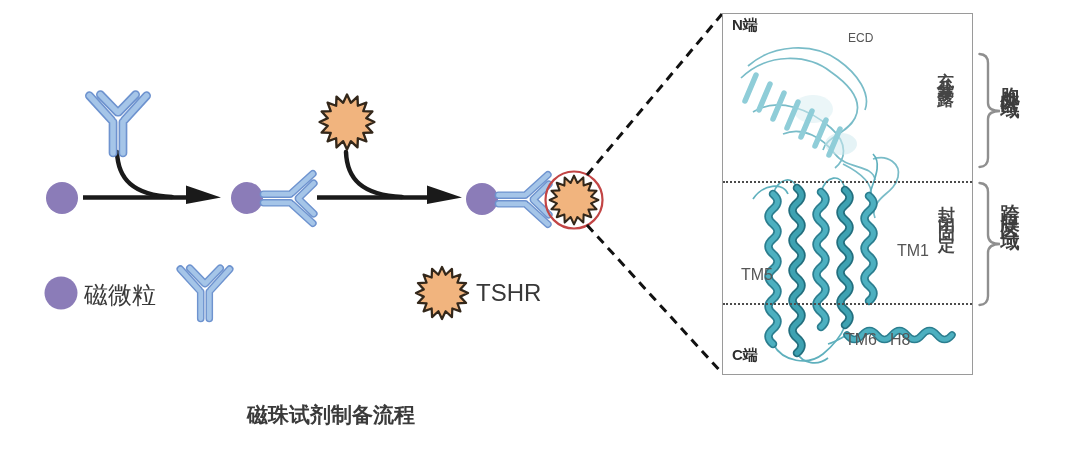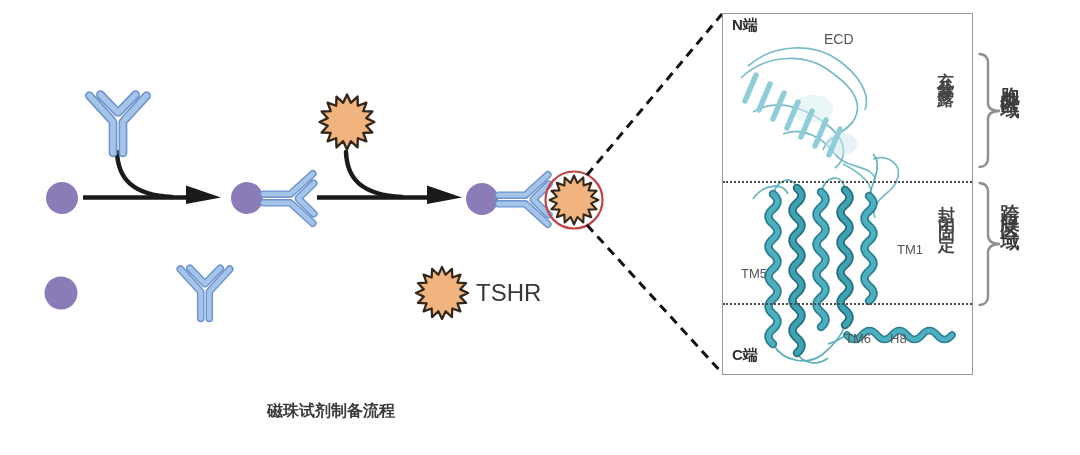--- a/index.html
+++ b/index.html
@@ -3,31 +3,31 @@
 <meta charset="utf-8">
 <style>
   html,body{margin:0;padding:0;background:#ffffff;}
   .canvas{
     position:relative;width:1080px;height:455px;background:#ffffff;overflow:hidden;
     font-family:"Liberation Sans","DejaVu Sans",sans-serif;color:#3b3b3b;
   }
   .layer{position:absolute;left:0;top:0;}
   .label{position:absolute;white-space:nowrap;z-index:5;}
   .lbl-term{font-size:15px;font-weight:bold;color:#2e2e2e;}
-  .lbl-prot{font-size:13px;color:#555555;}
+  .lbl-prot{font-size:16px;color:#555555;}
   .vtext{
     writing-mode:vertical-rl;text-orientation:upright;
     font-weight:bold;color:#454545;line-height:1;
   }
   .vin{font-size:17px;letter-spacing:6px;}
   .vin2{font-size:17px;letter-spacing:10px;}
   .vout{font-size:19px;letter-spacing:4px;color:#3d3d3d;}
   .vout2{font-size:19px;letter-spacing:9px;color:#3d3d3d;}
   .legend-label{font-size:24px;color:#383838;}
-  .fig-title{font-size:16px;font-weight:bold;color:#3a3a3a;transform:translateX(-50%);}
+  .fig-title{font-size:21px;font-weight:bold;color:#3a3a3a;transform:translateX(-50%);}
   .panel{
     position:absolute;left:722px;top:13px;width:251px;height:362px;
     background:#ffffff;border:1.6px solid #9a9a9a;box-sizing:border-box;z-index:2;
   }
   .dotline{position:absolute;left:0;width:100%;height:0;border-top:2px dotted #4c4c4c;}
   .ribbon{position:absolute;left:0;top:0;}
 </style>
 </head>
 <body>
 
@@ -135,29 +135,30 @@
       <g fill="none" stroke-linecap="round">
         <path d="M 124 321 q 7.5 9 15 0 q 7.5 -9 15 0 q 7.5 9 15 0 q 7.5 -9 15 0 q 7.5 9 15 0 q 7.5 -9 15 0 q 7.5 9 15 0" stroke="#2b7e8f" stroke-width="7.5"></path>
         <path d="M 124 321 q 7.5 9 15 0 q 7.5 -9 15 0 q 7.5 9 15 0 q 7.5 -9 15 0 q 7.5 9 15 0 q 7.5 -9 15 0 q 7.5 9 15 0" stroke="#4db0c0" stroke-width="4.5"></path>
       </g>
     </svg>
     <div class="dotline" style="top:167px;"></div>
     <div class="dotline" style="top:289px;"></div>
   </div>
 
   <div class="label lbl-term" style="left:732px;top:16px;">N端</div>
-  <div class="label lbl-prot" style="left:824px;top:31px;font-size:14px;">ECD</div>
+  <div class="label lbl-prot" style="left:848px;top:31px;font-size:12px;">ECD</div>
   <div class="label lbl-prot" style="left:741px;top:266px;">TM5</div>
   <div class="label lbl-prot" style="left:897px;top:242px;">TM1</div>
   <div class="label lbl-prot" style="left:845px;top:331px;">TM6</div>
   <div class="label lbl-prot" style="left:890px;top:331px;">H8</div>
   <div class="label lbl-term" style="left:732px;top:346px;">C端</div>
 
   <div class="label vtext vin" style="left:937px;top:59px;">充分暴露</div>
   <div class="label vtext vin2" style="left:938px;top:192px;">封闭固定</div>
   <div class="label vtext vout" style="left:1001px;top:72px;">胞外区域</div>
   <div class="label vtext vout2" style="left:1001px;top:189px;">跨膜区域</div>
 
+  <div class="label legend-label" style="left:84px;top:279px;">磁微粒</div>
   <div class="label legend-label" style="left:476px;top:279px;">TSHR</div>
 
   <div class="label fig-title" style="left:331px;top:401px;">磁珠试剂制备流程</div>
 
 </div>
 
 </body></html>

